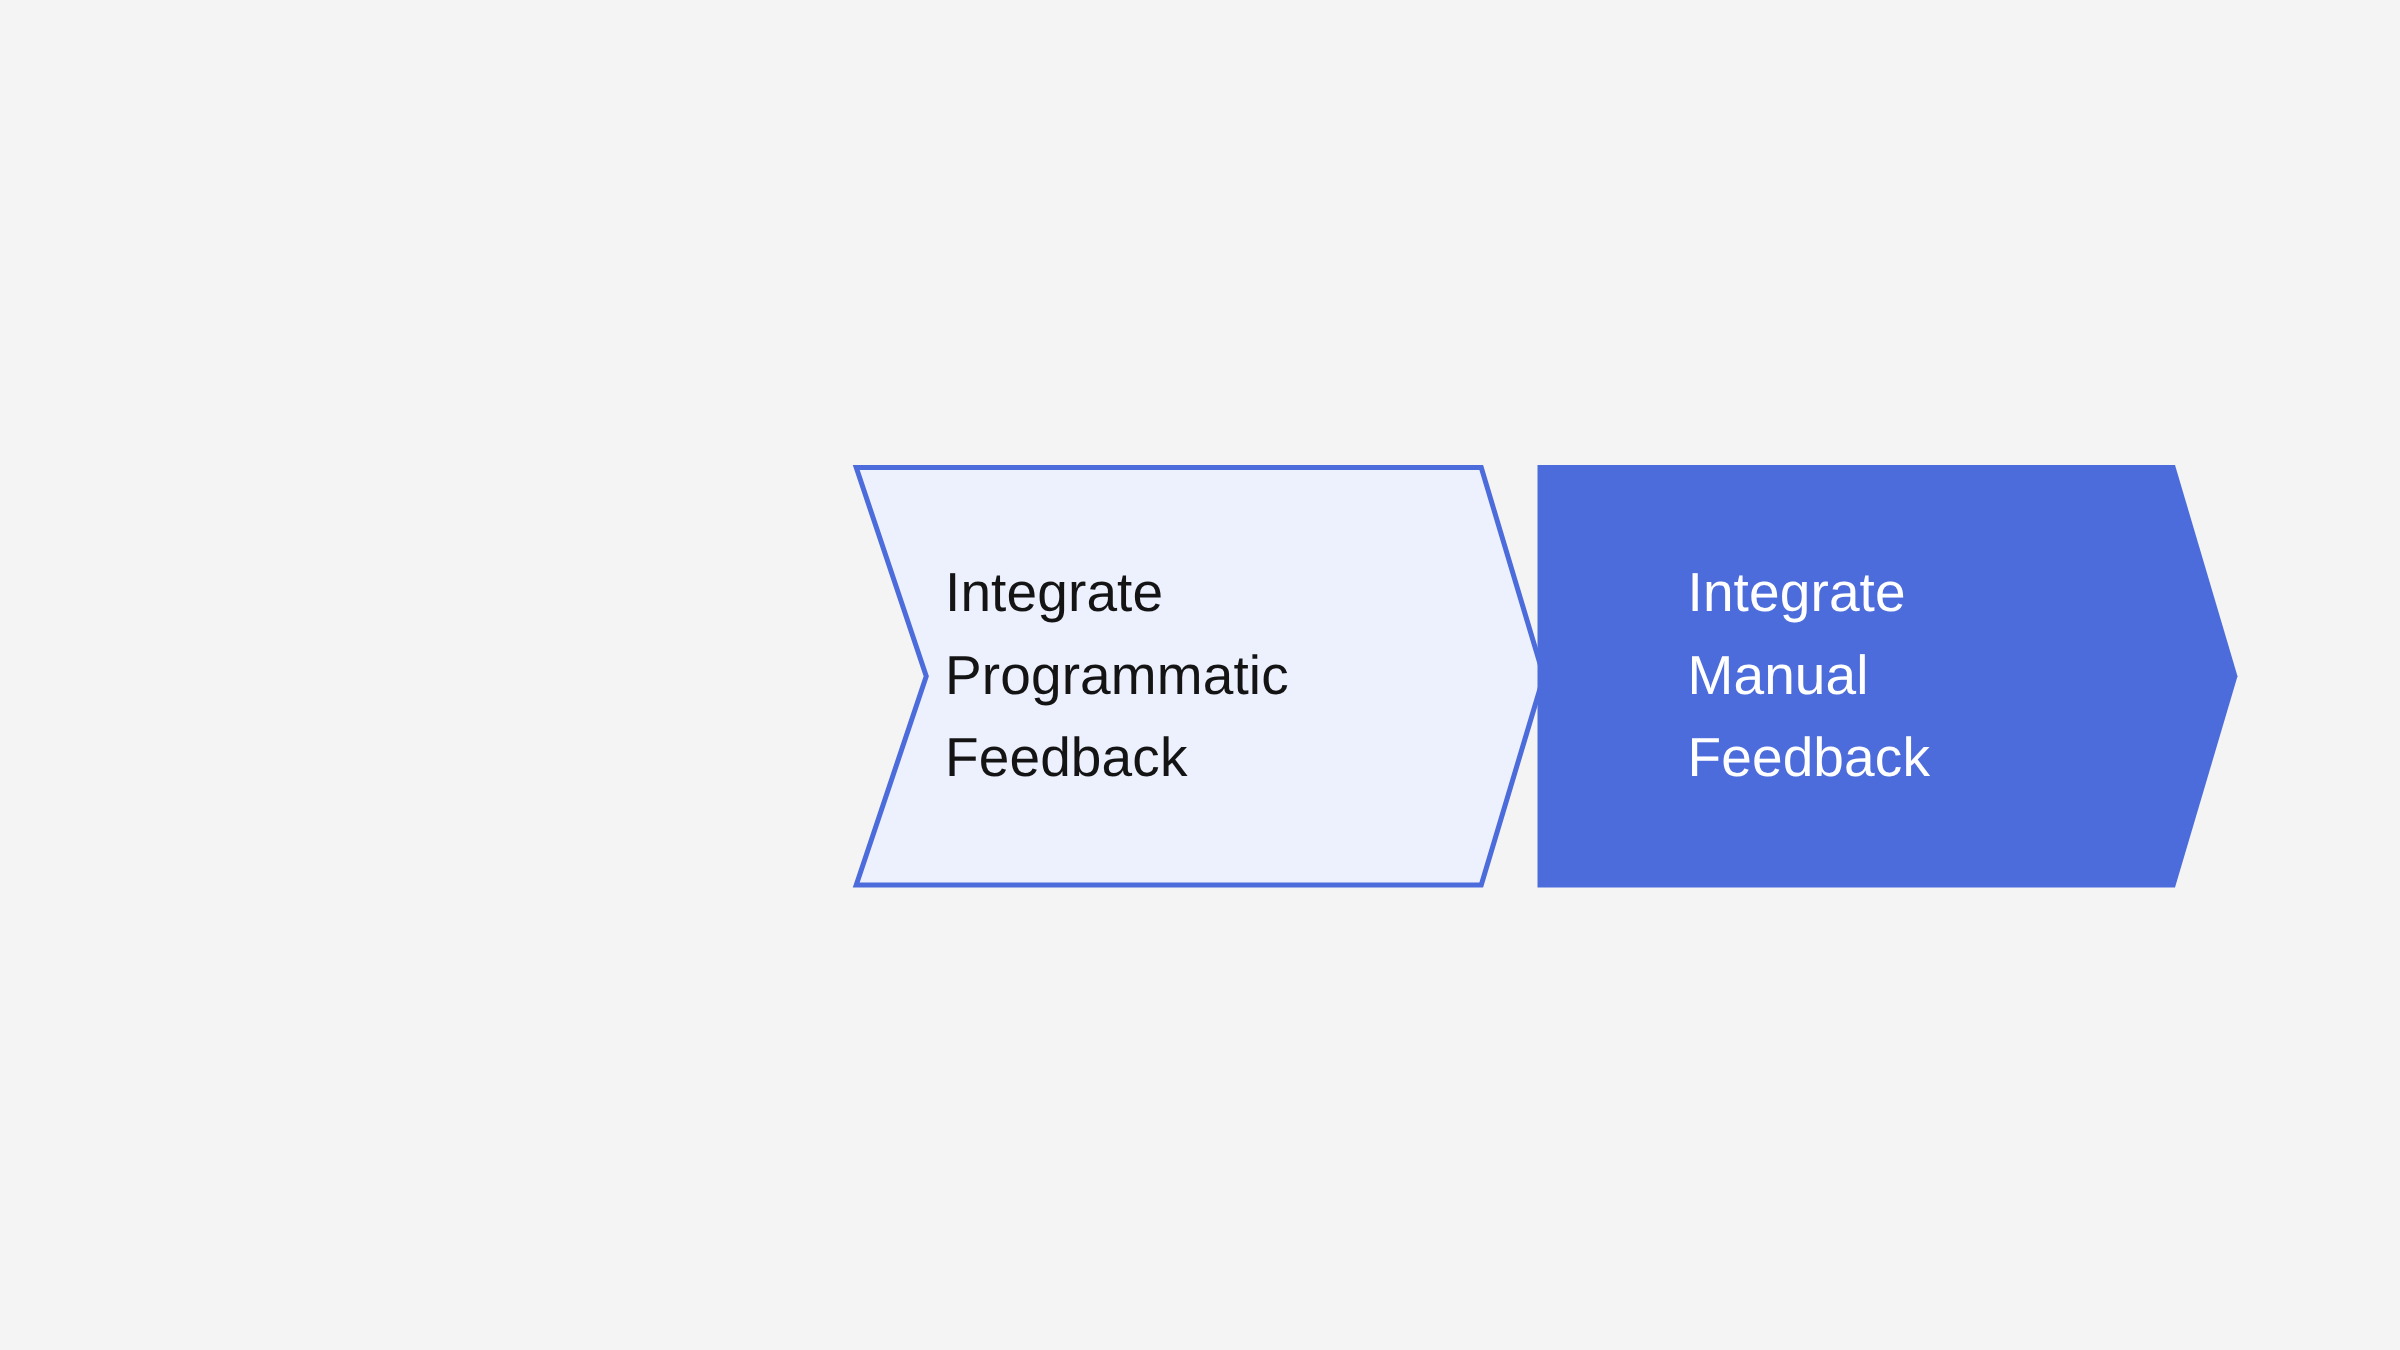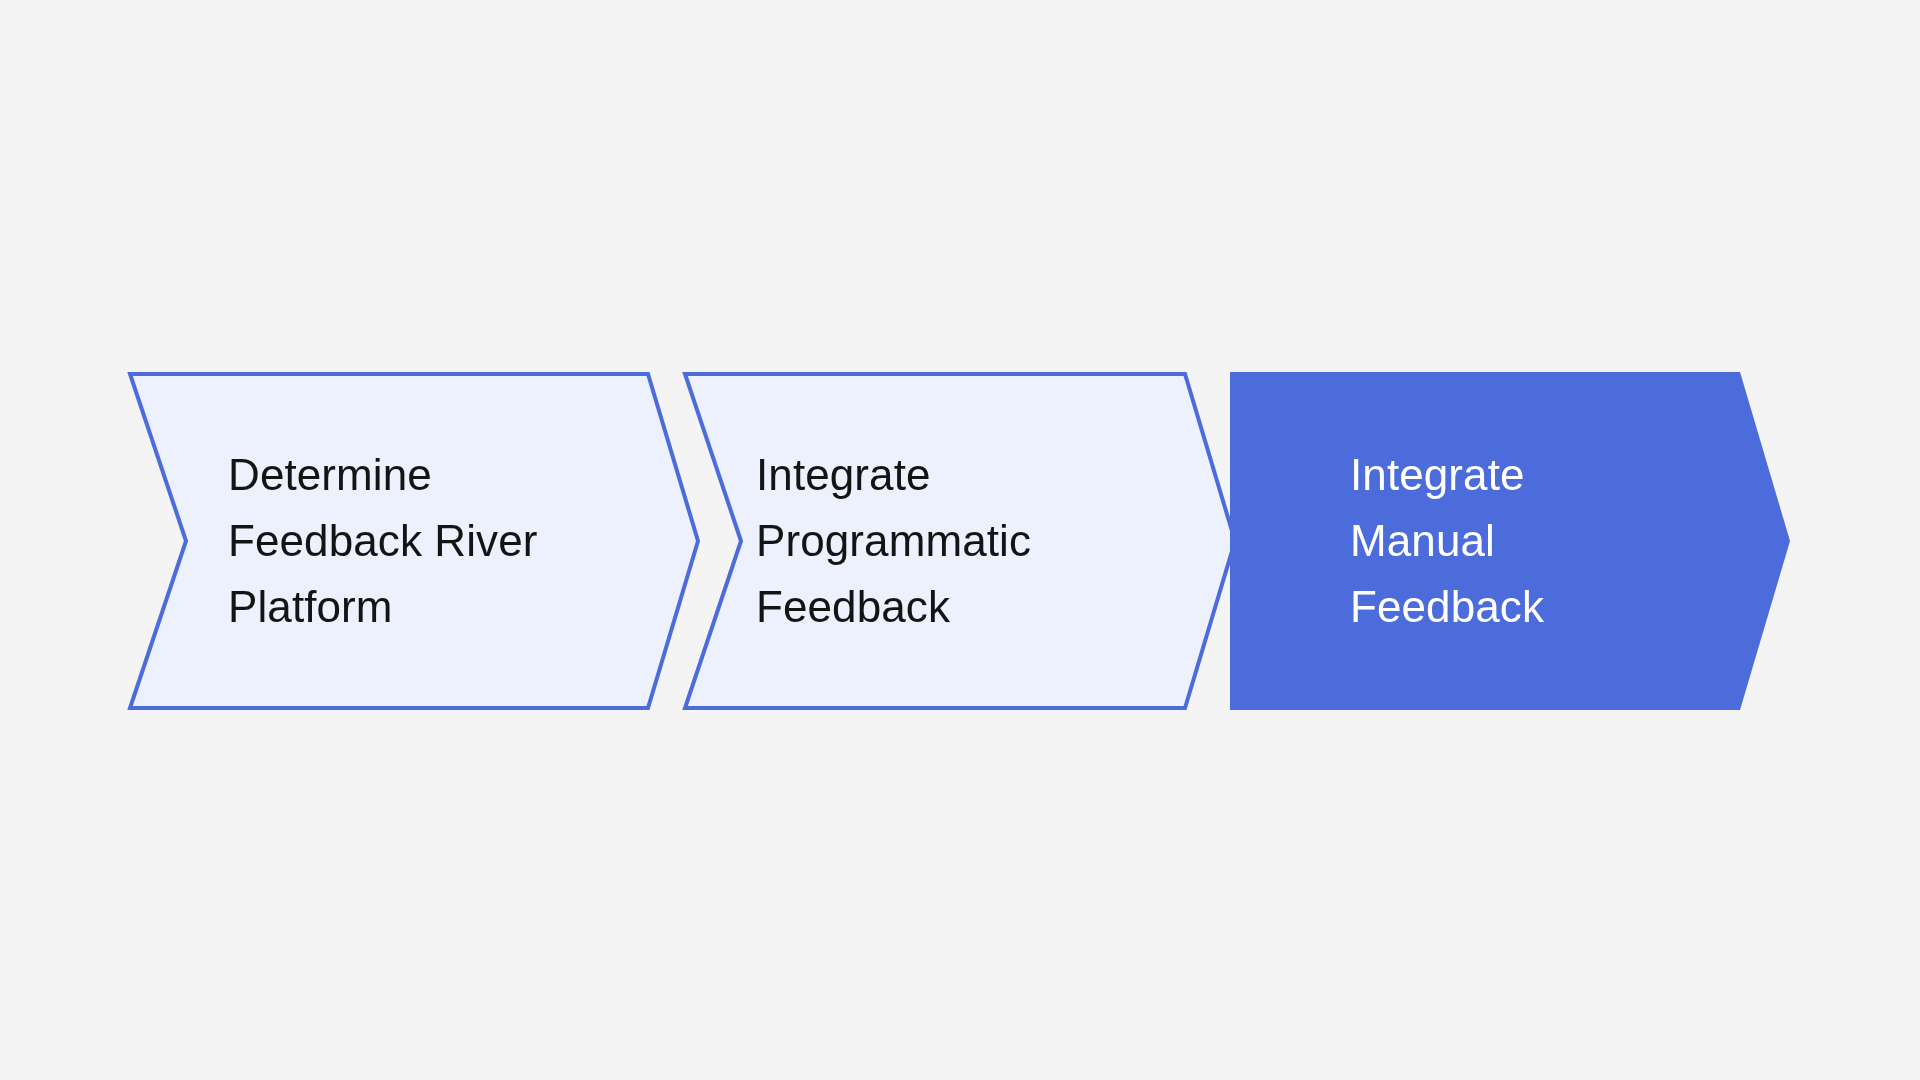--- a/index.html
+++ b/index.html
@@ -65,28 +65,20 @@
   .step-2 .step-label { left: 73px; width: 400px; color: #141414; }
   .step-3 .step-label { left: 120px; width: 400px; color: #ffffff; }
 </style>
 </head>
 <body style="background: rgb(244, 244, 244);">
 
 <div id="stage">
 
   <div id="flow">
 
-    <div class="step step-1">
-      <svg class="step-svg" viewBox="0 0 572 338" preserveAspectRatio="none">
-        <polygon points="2,2 520,2 570,169 520,336 2,336 58,169" fill="#edf0fd" stroke="#4c6cdb" stroke-width="4" stroke-linejoin="miter" vector-effect="non-scaling-stroke"></polygon>
-      </svg>
-      <div class="step-label">Determine
-Feedback River
-Platform</div>
-    </div>
 
     <div class="step step-2">
       <svg class="step-svg" viewBox="0 0 554 338" preserveAspectRatio="none">
         <polygon points="2,2 502,2 552,169 502,336 2,336 58,169" fill="#edf0fd" stroke="#4c6cdb" stroke-width="4" stroke-linejoin="miter" vector-effect="non-scaling-stroke"></polygon>
       </svg>
       <div class="step-label">Integrate
 Programmatic
 Feedback</div>
     </div>
 

